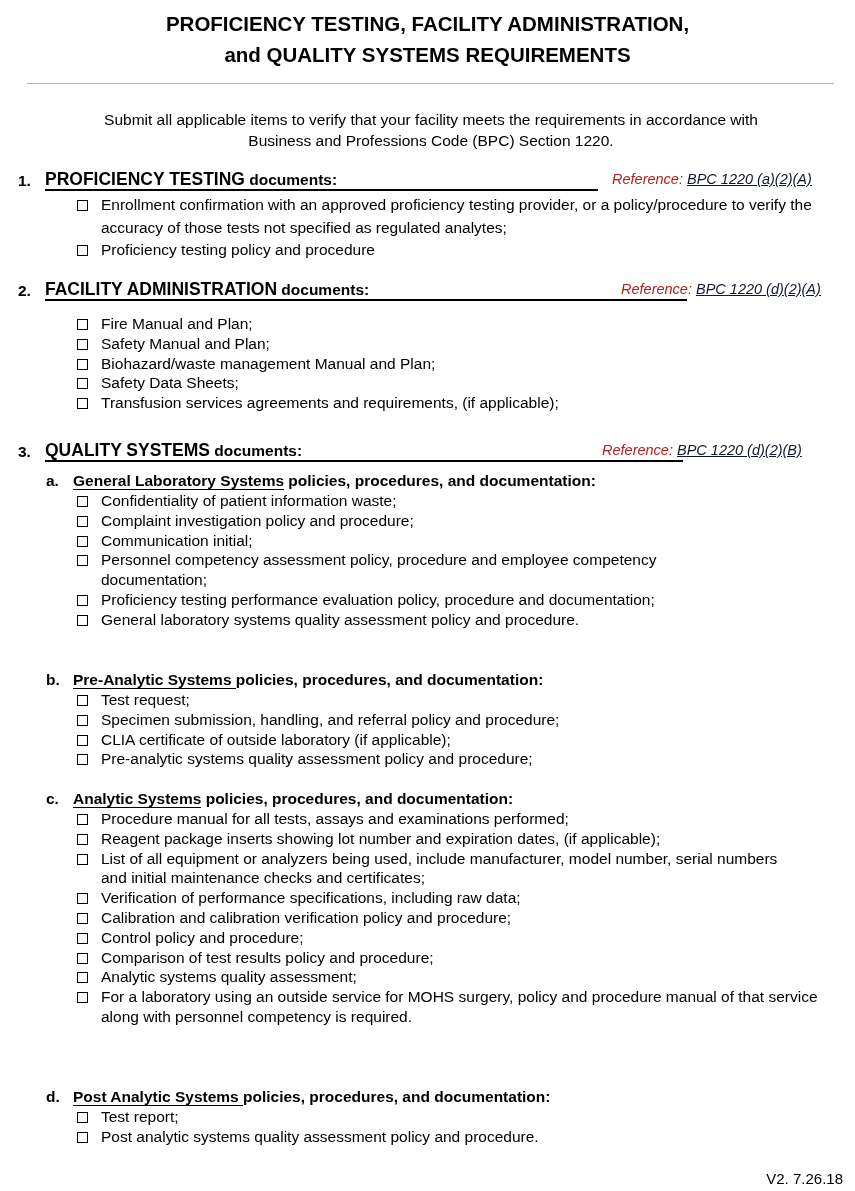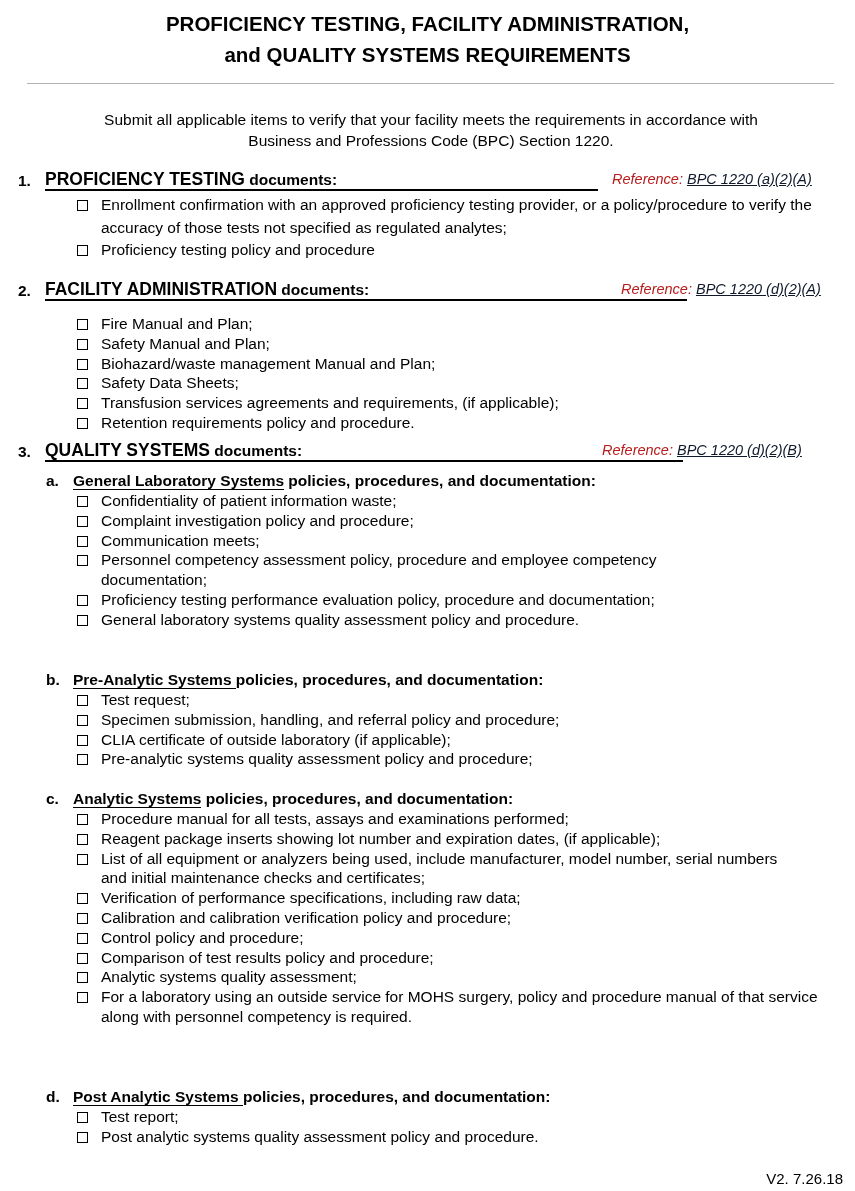--- a/index.html
+++ b/index.html
@@ -79,37 +79,36 @@
   <span class="sec-num">2.</span>
   <span class="sec-title" style="width:642px;"><span class="big">FACILITY ADMINISTRATION</span><span> documents:</span></span>
   <span class="ref" style="left:621px;text-align:center;"><span class="ref-label">Reference: </span><span class="ref-link">BPC 1220 (d)(2)(A)</span></span>
 </div>
 <div class="items" style="top:306px;margin-top:8px;">
   <div class="item"><span class="cb"></span><span>Fire Manual and Plan;</span></div>
   <div class="item"><span class="cb"></span><span>Safety Manual and Plan;</span></div>
   <div class="item"><span class="cb"></span><span>Biohazard/waste management Manual and Plan;</span></div>
   <div class="item"><span class="cb"></span><span>Safety Data Sheets;</span></div>
   <div class="item"><span class="cb"></span><span>Transfusion services agreements and requirements, (if applicable);</span></div>
-  <div class="item"><span class="cb"></span><span>Retention requirements policy and procedure.</span></div>
 </div>
 
 <div class="sec-head" style="top:441px;">
   <span class="sec-num">3.</span>
   <span class="sec-title" style="width:638px;"><span class="big">QUALITY SYSTEMS</span><span> documents:</span></span>
   <span class="ref" style="left:602px;"><span class="ref-label">Reference: </span><span class="ref-link">BPC 1220 (d)(2)(B)</span></span>
 </div>
 
 <div class="sub-head" style="top:471px;">
   <span class="sub-letter">a.</span>
   <span class="sub-title"><span class="u">General Laboratory Systems</span><span> policies, procedures, and documentation:</span></span>
 </div>
 <div class="items" style="top:491px;">
   <div class="item"><span class="cb"></span><span>Confidentiality of patient information waste;</span></div>
   <div class="item"><span class="cb"></span><span>Complaint investigation policy and procedure;</span></div>
-  <div class="item"><span class="cb"></span><span>Communication meets;</span></div>
+  <div class="item"><span class="cb"></span><span>Communication initial;</span></div>
   <div class="item" style="width:630px;"><span class="cb"></span><span>Personnel competency assessment policy, procedure and employee competency documentation;</span></div>
   <div class="item"><span class="cb"></span><span>Proficiency testing performance evaluation policy, procedure and documentation;</span></div>
   <div class="item"><span class="cb"></span><span>General laboratory systems quality assessment policy and procedure.</span></div>
 </div>
 
 <div class="sub-head" style="top:670px;">
   <span class="sub-letter">b.</span>
   <span class="sub-title"><span class="u">Pre-Analytic Systems </span><span>policies, procedures, and documentation:</span></span>
 </div>
 <div class="items" style="top:690px;">

